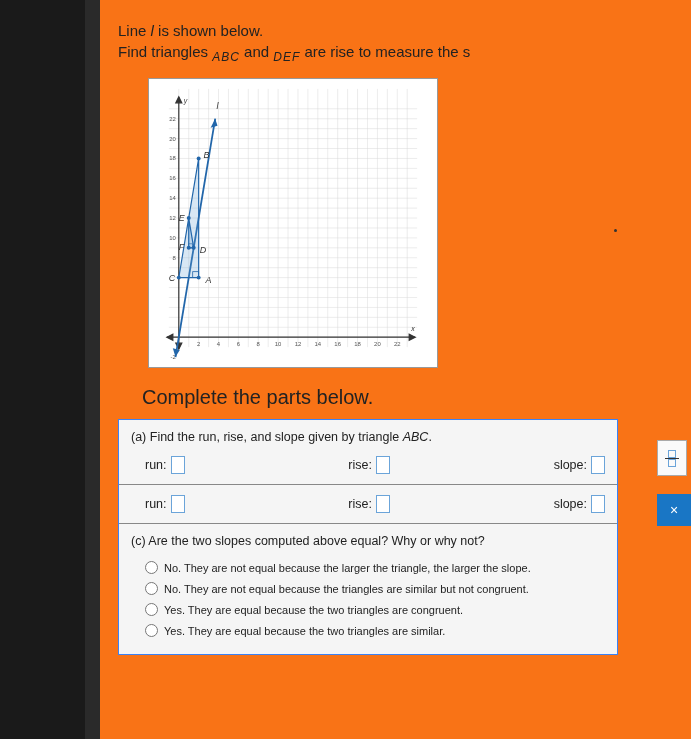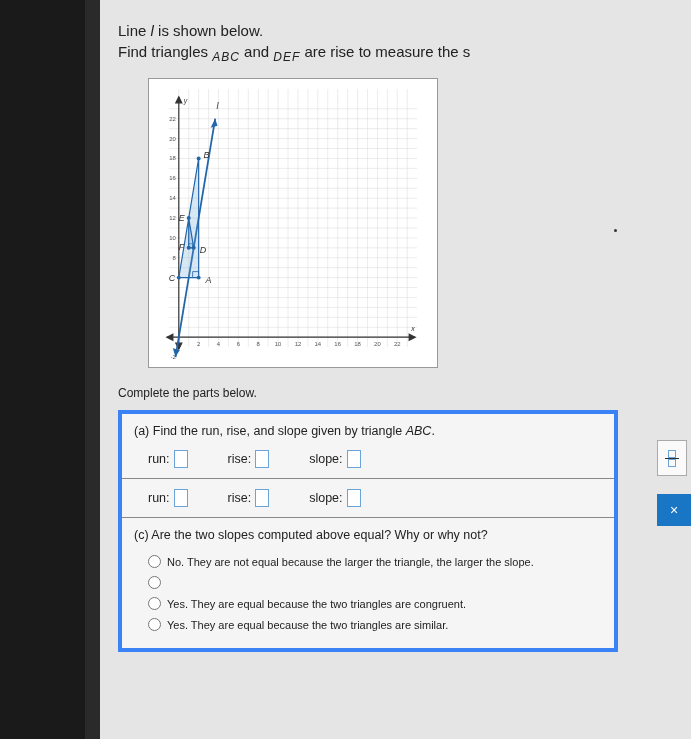--- a/index.html
+++ b/index.html
@@ -10,21 +10,21 @@
       height: 739px;
       overflow: hidden;
       position: relative;
     }
     .page-bg {
       position: absolute;
       left: 100px;
       top: 0;
       width: 591px;
       height: 739px;
-      background: #e5e5e5;
+      background: #f97316;
       padding: 20px 18px;
     }
     .dark-strip {
       position: absolute;
       left: 85px;
       top: 0;
       width: 15px;
       height: 739px;
       background: #2a2a2a;
     }
@@ -39,41 +39,43 @@
       width: 290px;
       height: 290px;
       background: #fff;
       border: 1px solid #999;
       position: relative;
       margin-bottom: 18px;
       margin-left: 30px;
     }
     .graph-svg { width: 100%; height: 100%; }
     .subheading {
-      font-size: 12px;
+      font-size: 20px;
       color: #222;
       margin-bottom: 10px;
+      margin-left: 24px;
     }
     .parts-table {
-      border: 4px solid #3b82f6;
+      border: 1px solid #3b82f6;
       width: 500px;
       background: #f5f5f5;
     }
     .part {
       border-bottom: 1px solid #888;
       padding: 10px 12px;
       font-size: 12.5px;
       color: #222;
     }
     .part:last-child { border-bottom: none; }
     .part-prompt { margin-bottom: 12px; }
     .inputs-row {
       display: flex;
       gap: 40px;
       padding-left: 14px;
+      justify-content: space-between;
     }
     .input-group {
       display: flex;
       align-items: center;
       gap: 4px;
     }
     .math-box {
       width: 14px;
       height: 18px;
       border: 1px solid #6ba4d9;
@@ -298,20 +300,21 @@
     </div>
 
     <div class="part">
       <div class="part-prompt">(c) Are the two slopes computed above equal? Why or why not?</div>
       <label class="radio-row">
         <input type="radio" name="pc" style="">
         <span>No. They are not equal because the larger the triangle, the larger the slope.</span>
       </label>
       <label class="radio-row">
         <input type="radio" name="pc" style="">
+        <span>No. They are not equal because the triangles are similar but not congruent.</span>
       </label>
       <label class="radio-row">
         <input type="radio" name="pc" style="">
         <span>Yes. They are equal because the two triangles are congruent.</span>
       </label>
       <label class="radio-row">
         <input type="radio" name="pc" style="">
         <span>Yes. They are equal because the two triangles are similar.</span>
       </label>
     </div>

